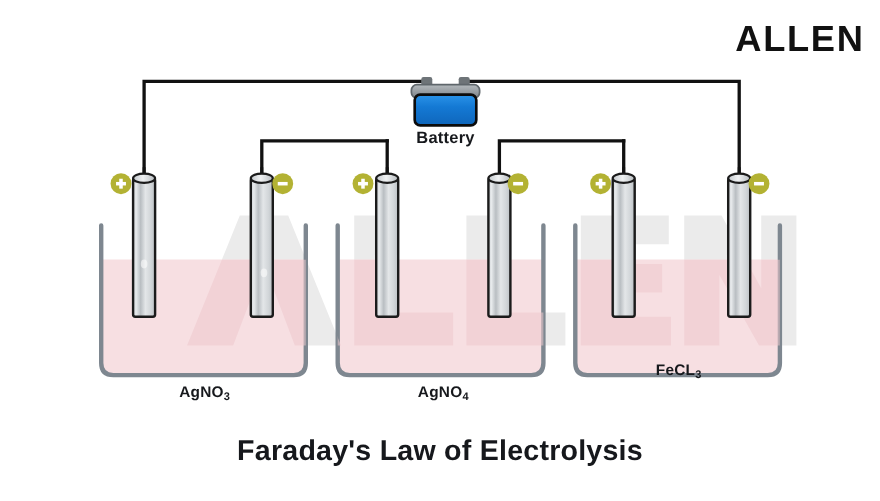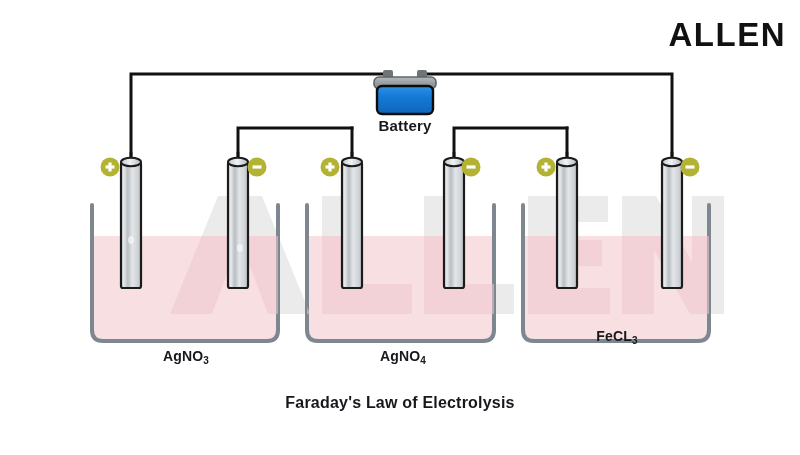--- a/index.html
+++ b/index.html
@@ -55,21 +55,21 @@
     letter-spacing: 0.2px;
   }
   .beaker-label sub {
     font-size: 10px;
     font-weight: bold;
     vertical-align: baseline;
     position: relative;
     top: 3px;
   }
   .main-title {
-    font-size: 16px;
+    font-size: 26px;
     font-weight: bold;
     letter-spacing: 0.2px;
     color: #16181c;
   }
   .center-x {
     transform: translateX(-50%);
   }
 </style>
 </head>
 <body>

